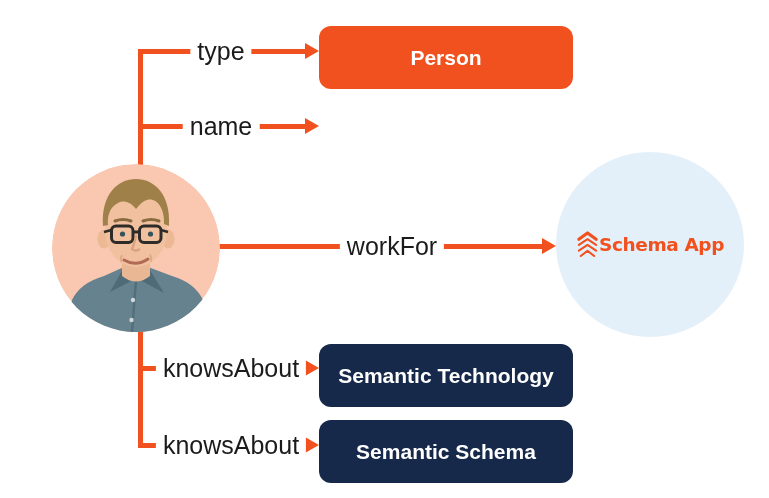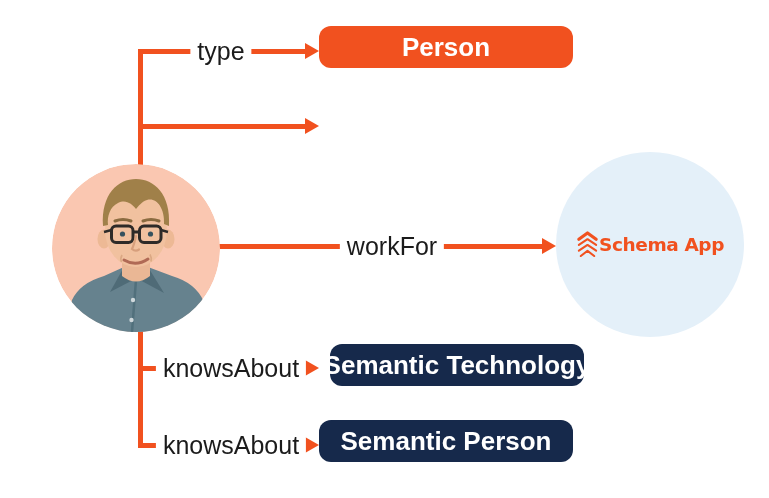--- a/index.html
+++ b/index.html
@@ -21,23 +21,23 @@
     position:absolute;width:0;height:0;
     border-top:8px solid transparent;border-bottom:8px solid transparent;
     border-left:14px solid var(--orange);
   }
   .edge-label{
     position:absolute;transform:translateX(-50%);
     background:#fff;padding:0 7px;line-height:26px;height:26px;
     font-size:25px;color:var(--labeltext);white-space:nowrap;
   }
   .node-box{
-    position:absolute;left:319px;width:254px;height:42px;border-radius:12px;
+    position:absolute;left:319px;width:254px;height:63px;border-radius:12px;
     display:flex;align-items:center;justify-content:center;
-    color:#fff;font-weight:bold;font-size:26px;white-space:nowrap;
+    color:#fff;font-weight:bold;font-size:21px;white-space:nowrap;
   }
   .node-orange{background:var(--orange);}
   .node-navy{background:var(--navy);}
   .photo-circle{position:absolute;left:52px;top:164px;width:168px;height:168px;z-index:2;}
   .org-circle{
     position:absolute;left:556px;top:152px;width:188px;height:185px;border-radius:50%;
     background:var(--lightblue);display:flex;align-items:center;justify-content:center;z-index:1;
   }
   .logo{display:flex;align-items:center;gap:0;}
   .logo-text{
@@ -54,37 +54,38 @@
 
   <div class="hline" style="left:138px;top:48.5px;width:168px;"></div>
   <div class="arrowhead" style="left:305px;top:43px;"></div>
   <span class="edge-label" style="left:221px;top:38px;">type</span>
   <div class="node-box node-orange" style="top:26px;">
     <span>Person</span>
   </div>
 
   <div class="hline" style="left:138px;top:123.5px;width:168px;"></div>
   <div class="arrowhead" style="left:305px;top:118px;"></div>
+  <span class="edge-label" style="left:221px;top:113px;">name</span>
 
   <div class="hline" style="left:216px;top:243.5px;width:327px;"></div>
   <div class="arrowhead" style="left:542px;top:238px;"></div>
   <span class="edge-label" style="left:392px;top:233px;text-align:center;">workFor</span>
 
   <div class="hline" style="left:138px;top:365.5px;width:168px;"></div>
   <div class="arrowhead" style="left:305px;top:360px;"></div>
   <span class="edge-label" style="left:231px;top:355px;">knowsAbout</span>
-  <div class="node-box node-navy" style="top:344px;margin-left:11px;">
+  <div class="node-box node-navy" style="top:344px;">
     <span>Semantic Technology</span>
   </div>
 
   <div class="hline" style="left:138px;top:442.5px;width:168px;"></div>
   <div class="arrowhead" style="left:305px;top:437px;"></div>
   <span class="edge-label" style="left:231px;top:432px;">knowsAbout</span>
   <div class="node-box node-navy" style="top:420px;">
-    <span>Semantic Person</span>
+    <span>Semantic Schema</span>
   </div>
 
   <div class="photo-circle">
     <svg width="168" height="168" viewBox="0 0 168 168" role="img">
       <defs>
           <clipPath id="pc">
             <circle cx="84" cy="84" r="84"></circle>
           </clipPath>
         </defs>
       <g clip-path="url(#pc)">

